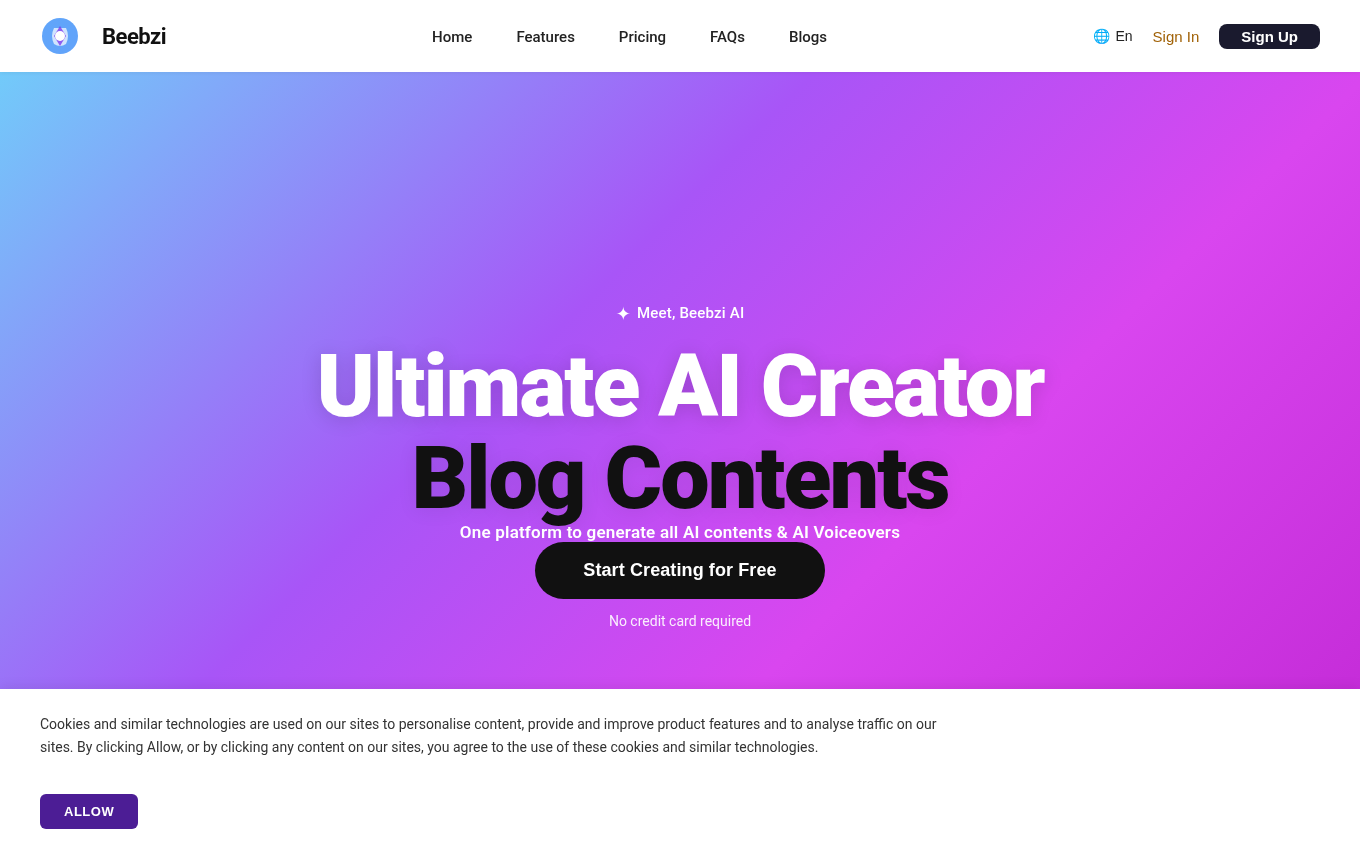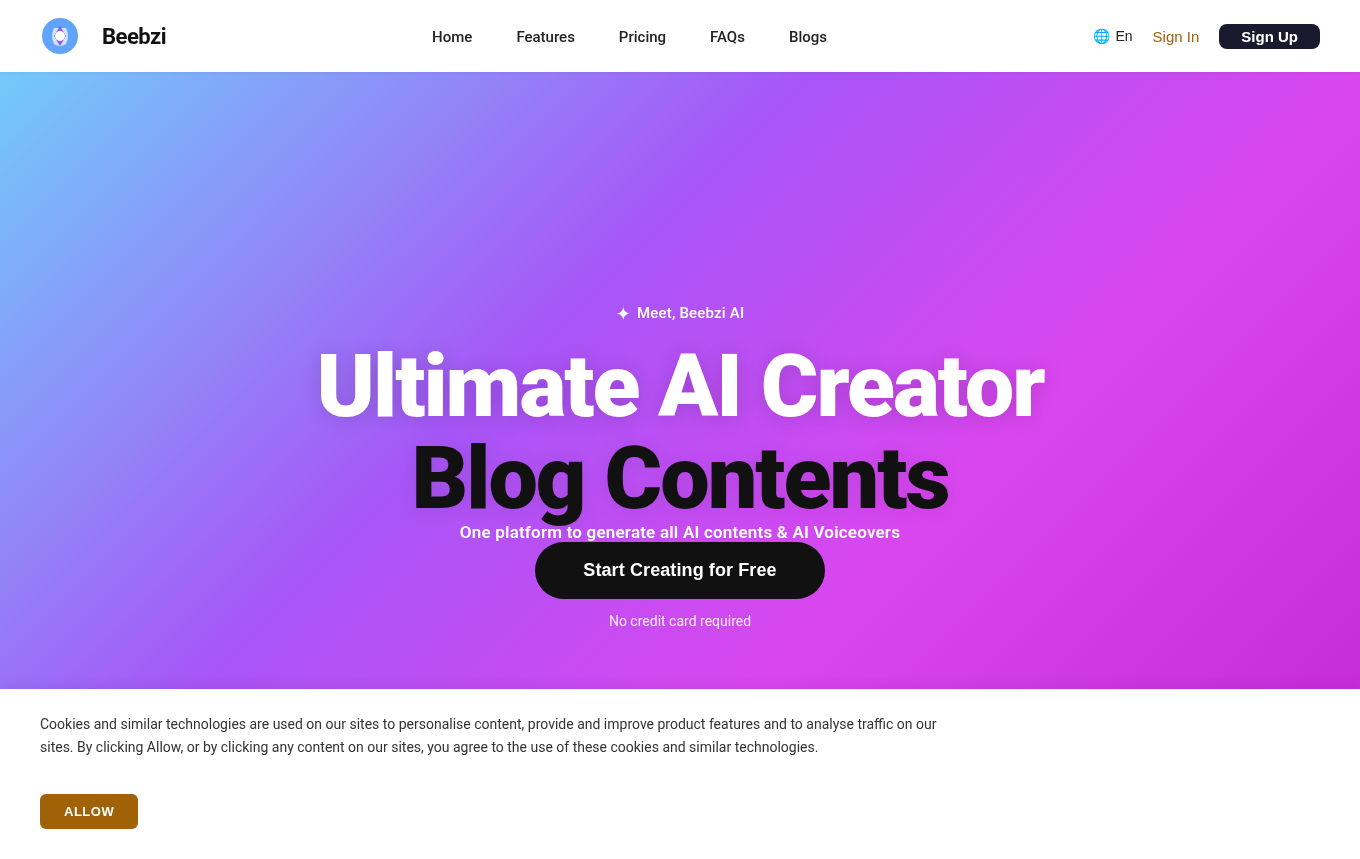--- a/index.html
+++ b/index.html
@@ -163,21 +163,21 @@
       z-index: 200;
     }
     .cookie-text {
       font-size: 14px;
       color: #333;
       line-height: 1.6;
       margin-bottom: 36px;
       max-width: 900px;
     }
     .allow-btn {
-      background: #a16207;
+      background: #4c1d95;
       color: #fff;
       border: none;
       padding: 10px 24px;
       border-radius: 6px;
       font-size: 13px;
       font-weight: 700;
       cursor: pointer;
       letter-spacing: 0.5px;
     }
   </style>

